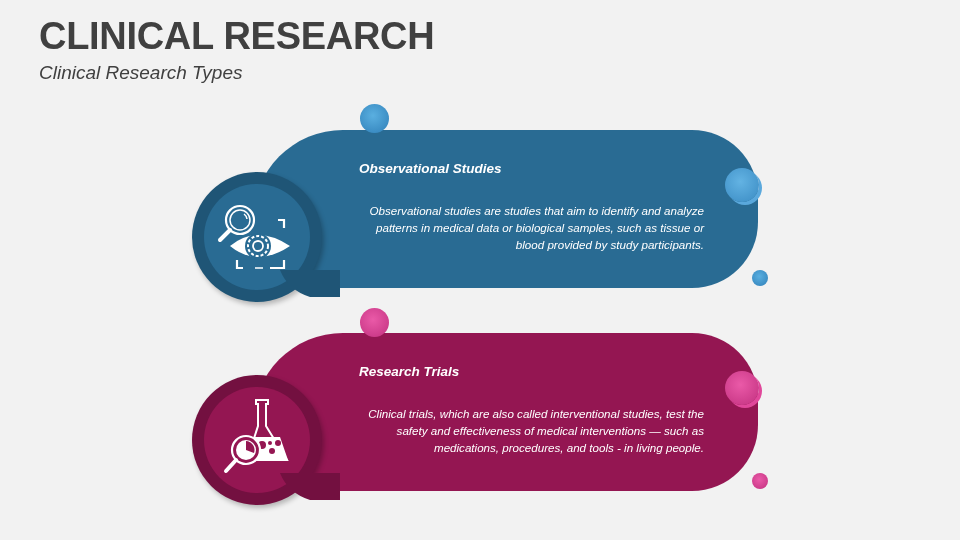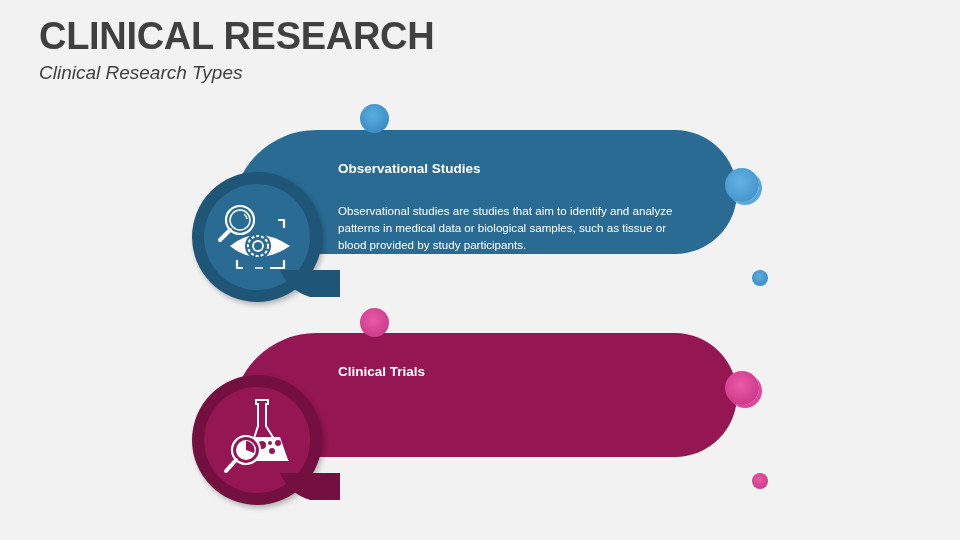--- a/index.html
+++ b/index.html
@@ -1,21 +1,21 @@
 <!DOCTYPE html>
 <html><head>
 <meta charset="utf-8">
 <style>
   * { margin: 0; padding: 0; box-sizing: border-box; }
   body { width: 960px; height: 540px; background: #f2f2f2; position: relative; overflow: hidden; font-family: "Liberation Sans", "DejaVu Sans", sans-serif; }
   .title { position: absolute; left: 39px; top: 15px; font-size: 38px; font-weight: bold; color: #404040; letter-spacing: -0.3px; }
   .subtitle { position: absolute; left: 39px; top: 62px; font-size: 19px; color: #404040; font-style: italic; }
-  .card { position: absolute; left: 232px; width: 505px; height: 124px; border-radius: 90px 66px 66px 0; }
+  .card { position: absolute; left: 253px; width: 505px; height: 158px; border-radius: 90px 66px 66px 0; font-style: italic; }
   .card-title { position: absolute; left: 106px; top: 31px; font-size: 13.5px; font-weight: bold; color: #ffffff; }
-  .card-text { position: absolute; left: 106px; top: 72px; width: 345px; font-size: 11.6px; line-height: 17px; color: #ffffff; }
+  .card-text { position: absolute; left: 106px; top: 72px; width: 345px; font-size: 11.6px; line-height: 17px; color: #ffffff; text-align: right; }
   .badge { position: absolute; width: 130px; height: 130px; border-radius: 50%; }
   .badge .inner { position: absolute; left: 12px; top: 12px; width: 106px; height: 106px; border-radius: 50%; }
   .badge .icon { position: absolute; left: 0; top: 0; width: 130px; height: 130px; }
   .bubble { position: absolute; border-radius: 50%; }
 </style>
 </head>
 <body>
 
 <div class="title">CLINICAL RESEARCH</div>
 <div class="subtitle">Clinical Research Types</div>
@@ -47,21 +47,22 @@
   <svg style="position:absolute; left:280px; top:270px;" width="60" height="30" viewBox="0 0 60 30">
     <path d="M0 0 Q8 20 30 27 L60 27 L60 0 Z" fill="#1f5576"></path>
   </svg>
   <div class="bubble" style="left:360px; top:104px; width:29px; height:29px; background:radial-gradient(circle at 45% 40%, #5aafe0, #2f7fb8);"></div>
   <div class="bubble" style="left:725px; top:168px; width:34px; height:34px; background:radial-gradient(circle at 45% 40%, #63b3e3, #3a8bc3); box-shadow: 3px 3px 0 #5aa8dc;"></div>
   <div class="bubble" style="left:752px; top:270px; width:16px; height:16px; background:radial-gradient(circle at 45% 40%, #5aafe0, #2f7fb8);"></div>
 </div>
 
 <div>
   <div class="card" style="top:333px; background:#941652;">
-    <div class="card-title">Clinical Trials</div>
+    <div class="card-title">Research Trials</div>
+    <div class="card-text">Clinical trials, which are also called interventional studies, test the safety and effectiveness of medical interventions — such as medications, procedures, and tools - in living people.</div>
   </div>
   <div class="badge" style="left:192px; top:375px; background:#731040; box-shadow: 2px 3px 5px rgba(0,0,0,0.25);">
     <div class="inner" style="background:#941652;"></div>
     <svg class="icon" viewBox="0 0 130 130">
       <g fill="none" stroke="#fff" stroke-width="2">
         <path d="M64 25 h12 v4 h-2 v22 L95 85 h-40 L66 51 V29 h-2 Z"></path>
       </g>
       <path d="M62 62 L88 62 L96 85 L54 85 Z" fill="#fff"></path>
       <circle cx="70" cy="70" r="4" fill="#941652"></circle>
       <circle cx="80" cy="76" r="3" fill="#941652"></circle>

